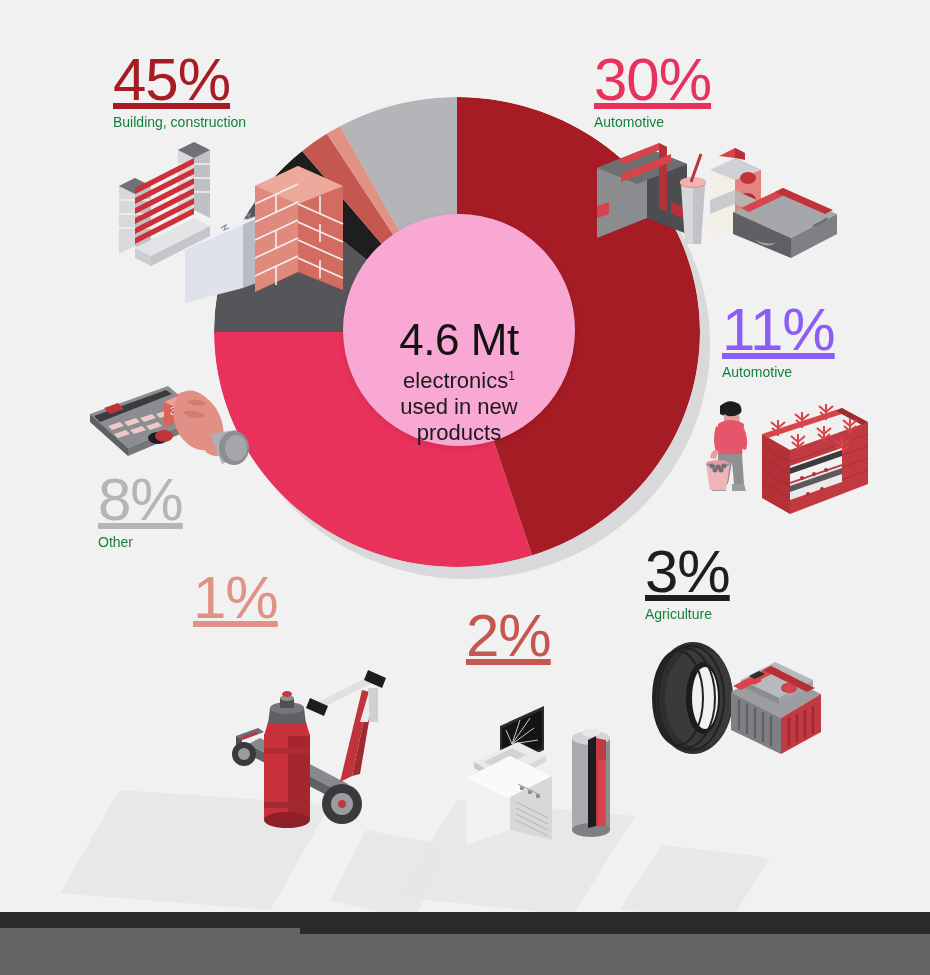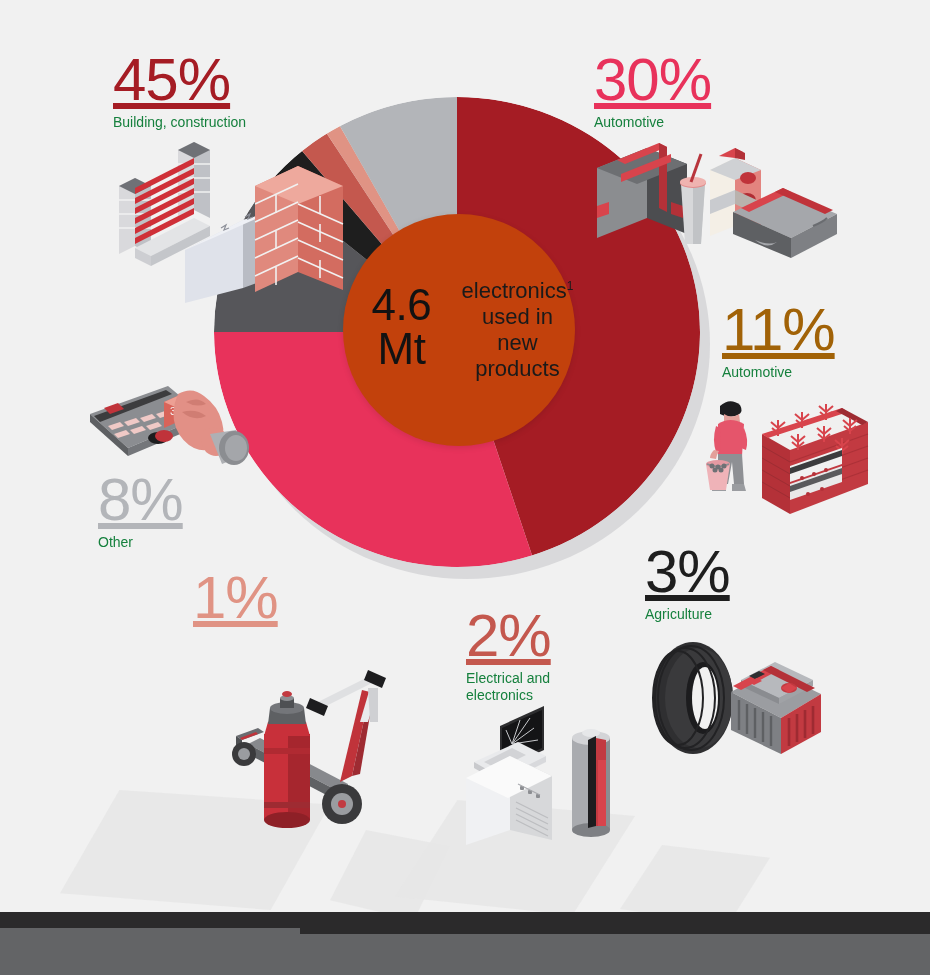--- a/index.html
+++ b/index.html
@@ -27,22 +27,22 @@
     position:absolute;left:10px;top:12px;width:486px;height:470px;border-radius:50%;
     background:#d9d9db;
   }
   #donut{
     position:absolute;left:0;top:0;width:486px;height:470px;border-radius:50%;
     overflow:hidden;
   }
   #donut svg{display:block;}
   #hub{
     position:absolute;left:129px;top:117px;width:232px;height:232px;border-radius:50%;
-    background:#c2410c;box-shadow:0 2px 6px rgba(0,0,0,.10);
-    display:flex;flex-direction:row;align-items:center;justify-content:flex-start;
+    background:#f9a8d4;box-shadow:0 2px 6px rgba(0,0,0,.10);
+    display:flex;flex-direction:column;align-items:center;justify-content:flex-end;
     text-align:center;
   }
   #hub .big{font-size:44px;color:#121212;letter-spacing:-.5px;line-height:1;margin-bottom:6px;}
   #hub .sub{font-size:22px;color:#1a1a1a;line-height:1.18;}
   #hub .sub sup{font-size:12px;vertical-align:super;}
 
   
   .lbl{position:absolute;}
   .lbl .pct{font-size:60px;line-height:1;letter-spacing:-1px;text-decoration:underline;}
   .lbl .cap{font-size:14px;color:#15803d;line-height:1.2;margin-top:4px;white-space:pre-line;}
@@ -101,33 +101,31 @@
     <div class="pct" style="color: rgb(165, 28, 36);">45%</div>
     <div class="cap">Building, construction</div>
   </div>
 
   <div class="lbl" id="lbl-packaging">
     <div class="pct" style="color: rgb(232, 50, 91);">30%</div>
     <div class="cap">Automotive</div>
   </div>
 
   <div class="lbl" id="lbl-agriculture">
-    <div class="pct" style="color: #a16207;">11%</div>
+    <div class="pct" style="color: #8b5cf6;">11%</div>
     <div class="cap">Automotive</div>
   </div>
 
   <div class="lbl" id="lbl-automotive">
     <div class="pct" style="color: rgb(30, 30, 30);">3%</div>
     <div class="cap">Agriculture</div>
   </div>
 
   <div class="lbl" id="lbl-electrical">
     <div class="pct" style="color: rgb(196, 88, 78);">2%</div>
-    <div class="cap">Electrical and
-electronics</div>
   </div>
 
   <div class="lbl" id="lbl-houseware">
     <div class="pct" style="color: rgb(224, 147, 132);">1%</div>
   </div>
 
   <div class="lbl" id="lbl-other">
     <div class="pct" style="color: rgb(179, 181, 185);">8%</div>
     <div class="cap">Other</div>
   </div>

